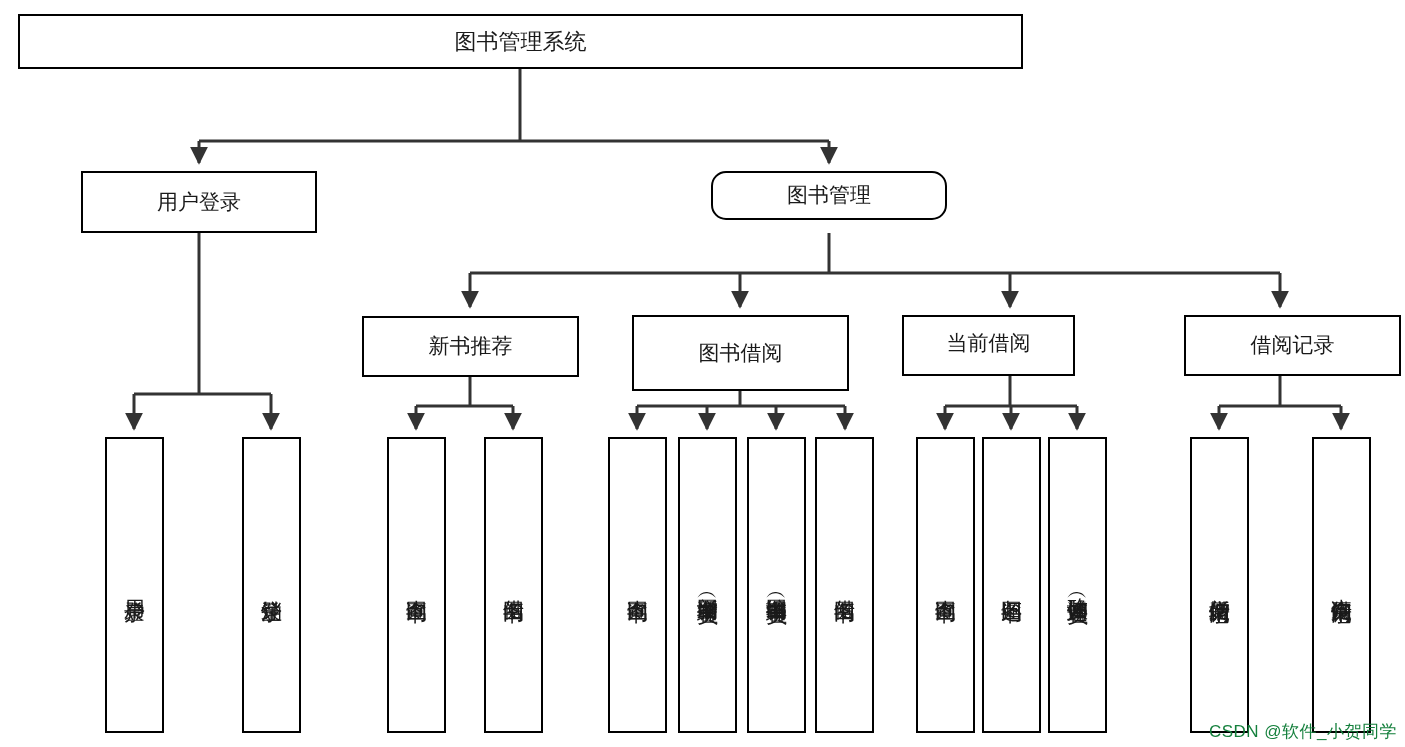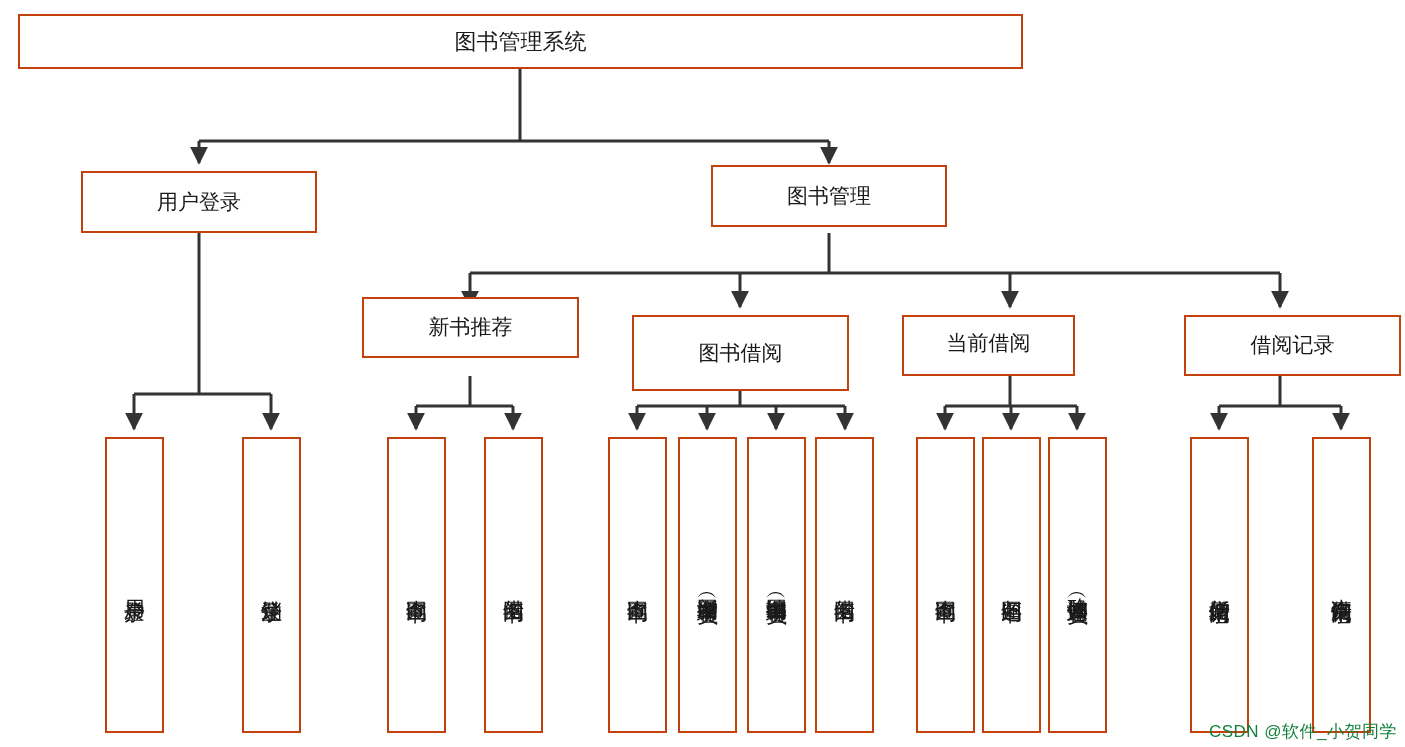--- a/index.html
+++ b/index.html
@@ -24,21 +24,21 @@
     left: 0;
     top: 0;
     width: 1405px;
     height: 747px;
     pointer-events: none;
   }
   .node {
     position: absolute;
     box-sizing: border-box;
     background: #ffffff;
-    border: 2px solid #c2410c;
+    border: 2px solid #000000;
     display: flex;
     align-items: center;
     justify-content: center;
     color: #1a1a1a;
   }
   .node.root {
     font-size: 22px;
   }
   .node.level1 {
     font-size: 21px;
@@ -127,25 +127,25 @@
     </g>
   </svg>
 
   <div class="node root" id="node-root" style="left: 18px; top: 14px; width: 1005px; height: 55px;">
     <span class="label">图书管理系统</span>
   </div>
 
   <div class="node level1" style="left: 81px; top: 171px; width: 236px; height: 62px;">
     <span class="label">用户登录</span>
   </div>
-  <div class="node level1" style="left: 711px; top: 165px; width: 236px; height: 62px;">
+  <div class="node level1" style="left: 711px; top: 171px; width: 236px; height: 49px; border-radius: 15px;">
     <span class="label">图书管理</span>
   </div>
 
-  <div class="node level2" style="left: 362px; top: 297px; width: 217px; height: 61px;">
+  <div class="node level2" style="left: 362px; top: 316px; width: 217px; height: 61px;">
     <span class="label">新书推荐</span>
   </div>
   <div class="node level2" style="left: 632px; top: 315px; width: 217px; height: 76px;">
     <span class="label">图书借阅</span>
   </div>
   <div class="node level2" style="left: 902px; top: 315px; width: 173px; height: 61px; font-family: Liberation Mono, monospace;">
     <span class="label">当前借阅</span>
   </div>
   <div class="node level2" style="left: 1172px; top: 315px; width: 217px; height: 61px; margin-left: 12px;">
     <span class="label">借阅记录</span>

